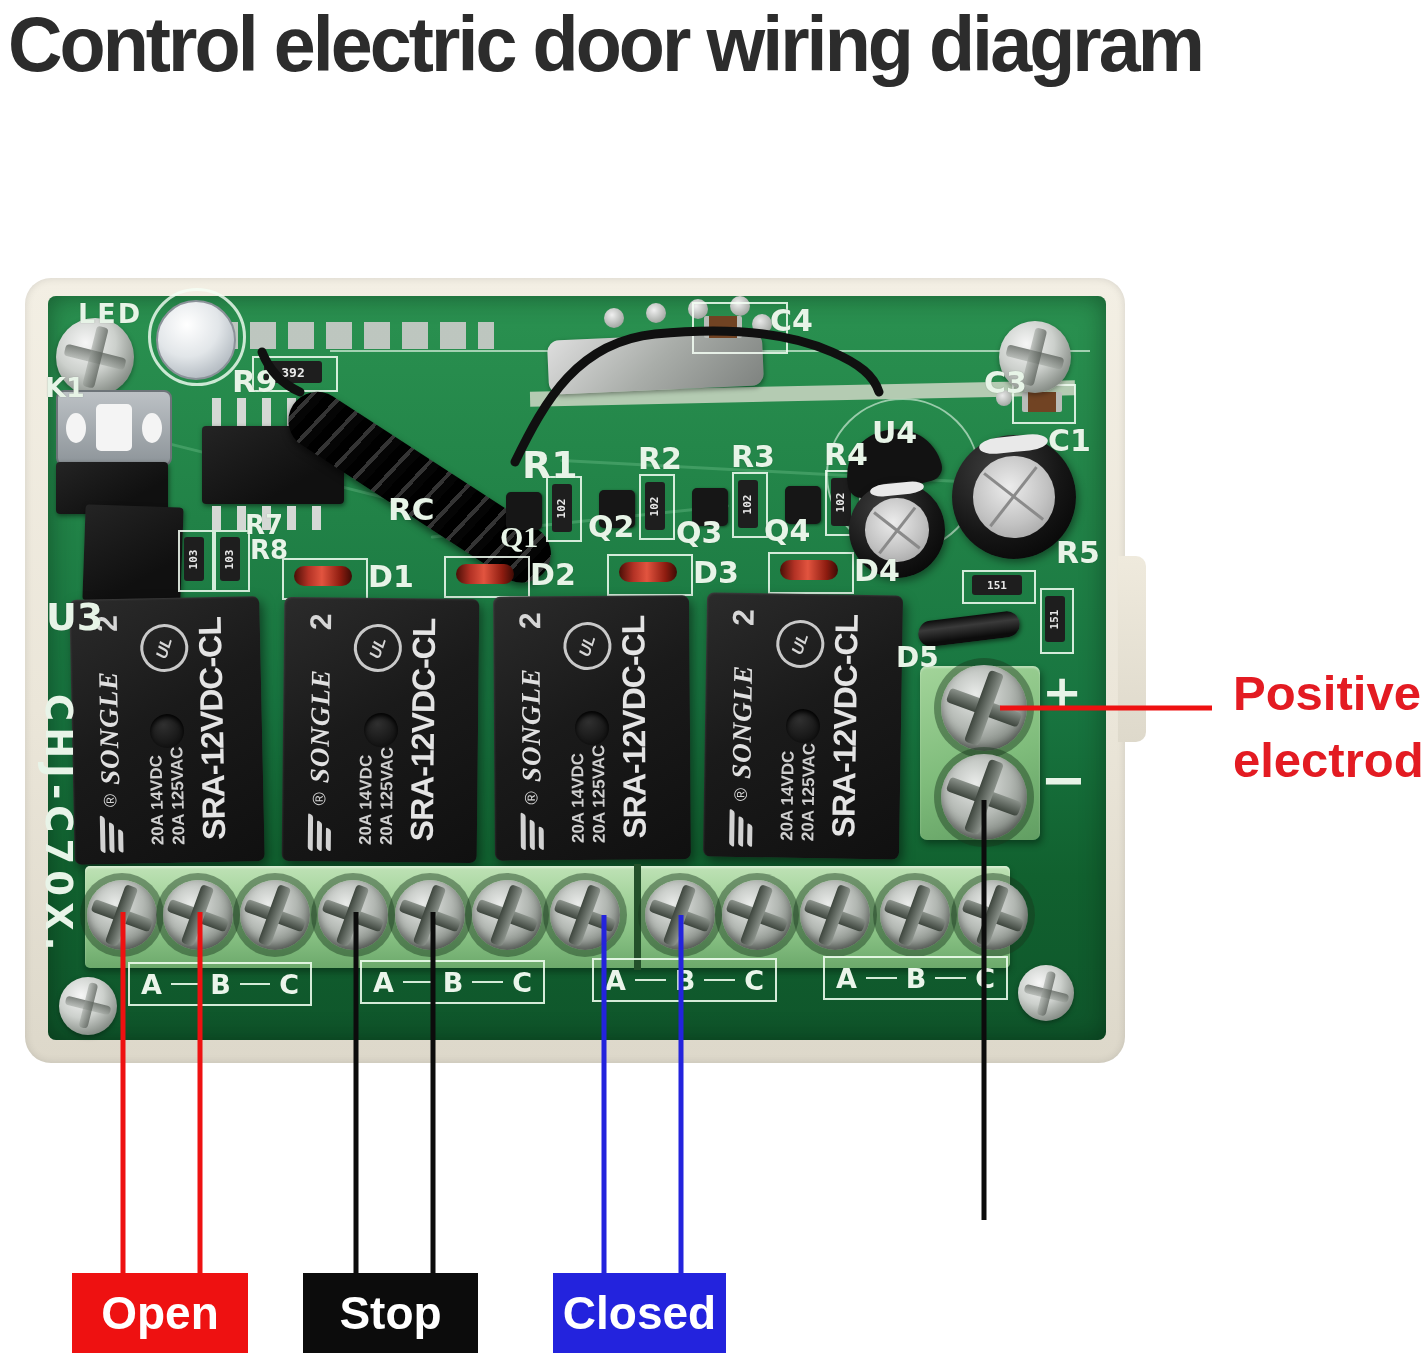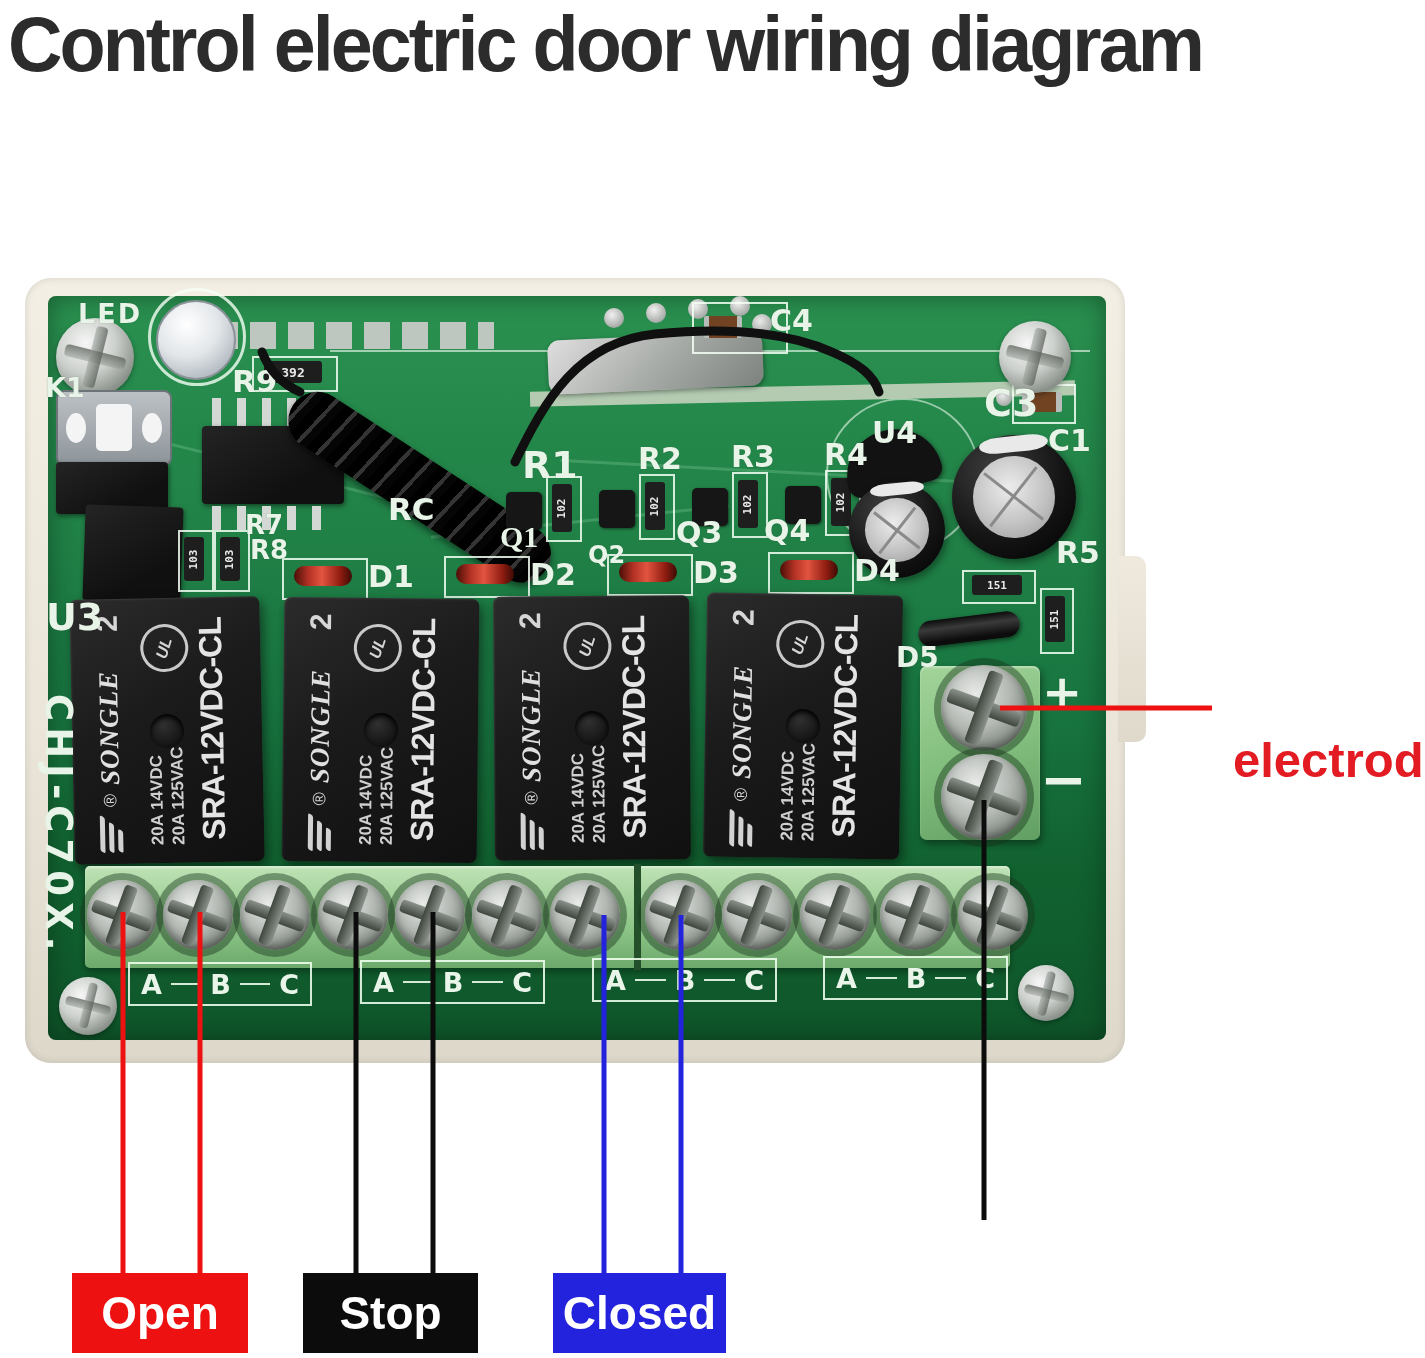--- a/index.html
+++ b/index.html
@@ -398,48 +398,48 @@
   <div class="silk" style="left:388px;top:494px;font-size:31px;">RC</div>
   <div class="silk" style="left:245px;top:512px;font-size:26px;">R7</div>
   <div class="silk" style="left:250px;top:537px;font-size:26px;">R8</div>
   <div class="silk" style="left:46px;top:598px;font-size:38px;">U3</div>
   <div class="silk" style="left:770px;top:306px;font-size:30px;">C4</div>
   <div class="silk" style="left:522px;top:446px;font-size:38px;">R1</div>
   <div class="silk" style="left:638px;top:444px;font-size:30px;">R2</div>
   <div class="silk" style="left:731px;top:442px;font-size:30px;">R3</div>
   <div class="silk" style="left:824px;top:440px;font-size:30px;">R4</div>
   <div class="silk" style="left:500px;top:522px;font-size:30px;font-family:Liberation Serif, serif;">Q1</div>
-  <div class="silk" style="left:588px;top:543px;font-size:24px;">Q2</div>
+  <div class="silk" style="left:588px;top:512px;font-size:30px;">Q2</div>
   <div class="silk" style="left:676px;top:518px;font-size:30px;">Q3</div>
   <div class="silk" style="left:764px;top:516px;font-size:30px;">Q4</div>
   <div class="silk" style="left:368px;top:562px;font-size:30px;">D1</div>
   <div class="silk" style="left:530px;top:560px;font-size:30px;">D2</div>
   <div class="silk" style="left:693px;top:558px;font-size:30px;">D3</div>
   <div class="silk" style="left:854px;top:556px;font-size:30px;">D4</div>
   <div class="silk" style="left:896px;top:644px;font-size:28px;">D5</div>
-  <div class="silk" style="left:984px;top:384px;font-size:38px;">C3</div>
+  <div class="silk" style="left:984px;top:368px;font-size:30px;">C3</div>
   <div class="silk" style="left:1048px;top:426px;font-size:30px;">C1</div>
   <div class="silk" style="left:872px;top:418px;font-size:30px;">U4</div>
   <div class="silk" style="left:1056px;top:538px;font-size:30px;">R5</div>
   <div class="boardid">CHJ-C70X.</div>
 
   <svg class="ann-svg" viewBox="0 0 1425 1358">
     <path class="wire" d="M 262 352 C 270 372, 282 384, 300 392"></path>
     <path class="wire" d="M 515 462 C 545 400, 578 342, 655 334 C 725 327, 785 331, 832 352 C 860 364, 874 376, 879 392"></path>
     <line class="ln ln-open" x1="123" y1="912" x2="123" y2="1277"></line>
     <line class="ln ln-open" x1="200" y1="912" x2="200" y2="1277"></line>
     <line class="ln ln-stop" x1="356" y1="912" x2="356" y2="1277"></line>
     <line class="ln ln-stop" x1="433" y1="912" x2="433" y2="1277"></line>
     <line class="ln ln-closed" x1="604" y1="915" x2="604" y2="1277"></line>
     <line class="ln ln-closed" x1="681" y1="915" x2="681" y2="1277"></line>
     <line class="ln ln-open" x1="1000" y1="708" x2="1212" y2="708"></line>
     <line class="ln ln-stop" x1="984" y1="800" x2="984" y2="1220"></line>
   </svg>
 
   <div class="pos-text">
-    <br>
+    <span>Positive</span><br>
     <span>electrode</span>
   </div>
   <div class="tag tag-stop">Stop</div>
   <div class="tag tag-open">Open</div>
   <div class="tag tag-closed">Closed</div>
 
 </div>
 
 </body></html>

